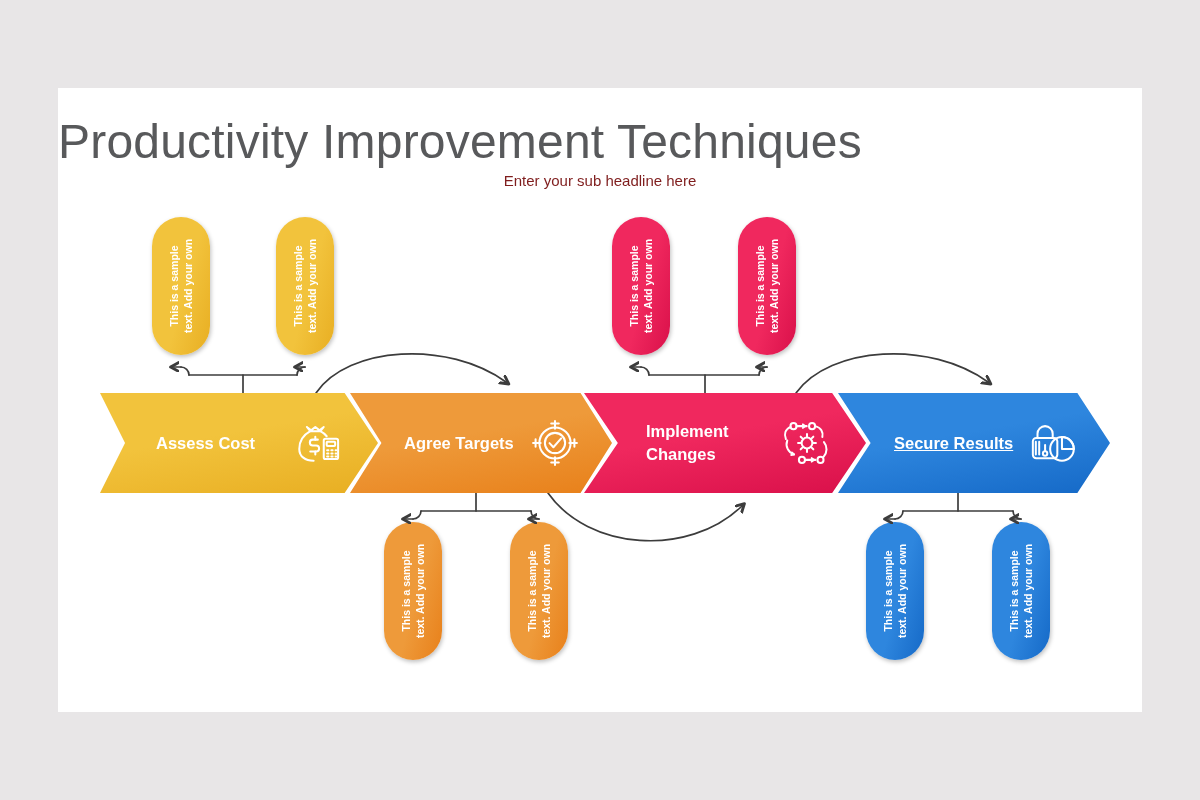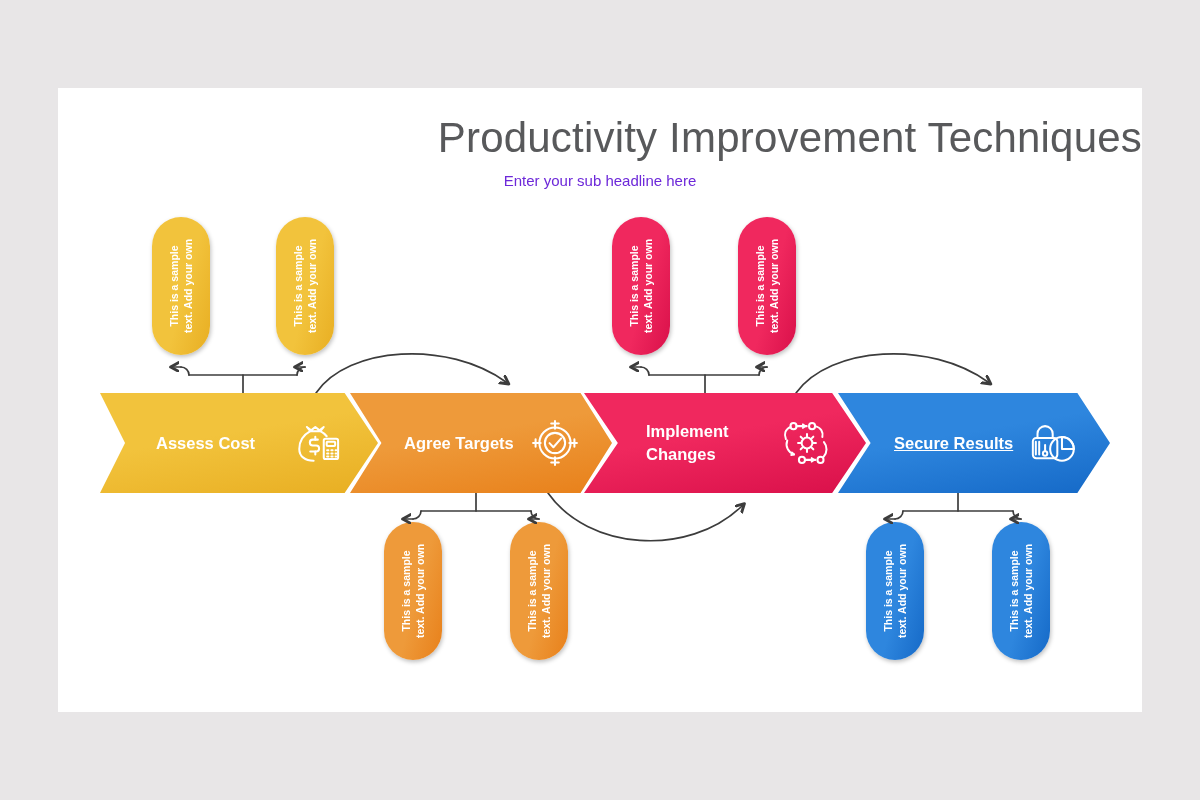--- a/index.html
+++ b/index.html
@@ -10,28 +10,28 @@
     overflow:hidden;
   }
   #slide-card{
     position:absolute;
     left:58px; top:88px;
     width:1084px; height:624px;
     background:#ffffff;
   }
   #title{
     position:absolute; left:0; top:26px; width:1084px;
-    text-align:right;
-    font-size:42px; font-weight:400; color:#58595b;
+    text-align:left;
+    font-size:48px; font-weight:400; color:#58595b;
     letter-spacing:.2px;
   }
   #subtitle{
     position:absolute; left:0; top:84px; width:1084px;
     text-align:center;
-    font-size:15px; font-weight:400; color:#6d28d9;
+    font-size:15px; font-weight:400; color:#7f1d1d;
   }
 
   
   #band{position:absolute; left:42px; top:305px; width:1010px; height:100px;}
   .chev{
     position:absolute; top:0; height:100px;
     display:flex; align-items:center;
     box-sizing:border-box;
     filter:drop-shadow(1px 2px 2px rgba(0,0,0,.22));
   }

